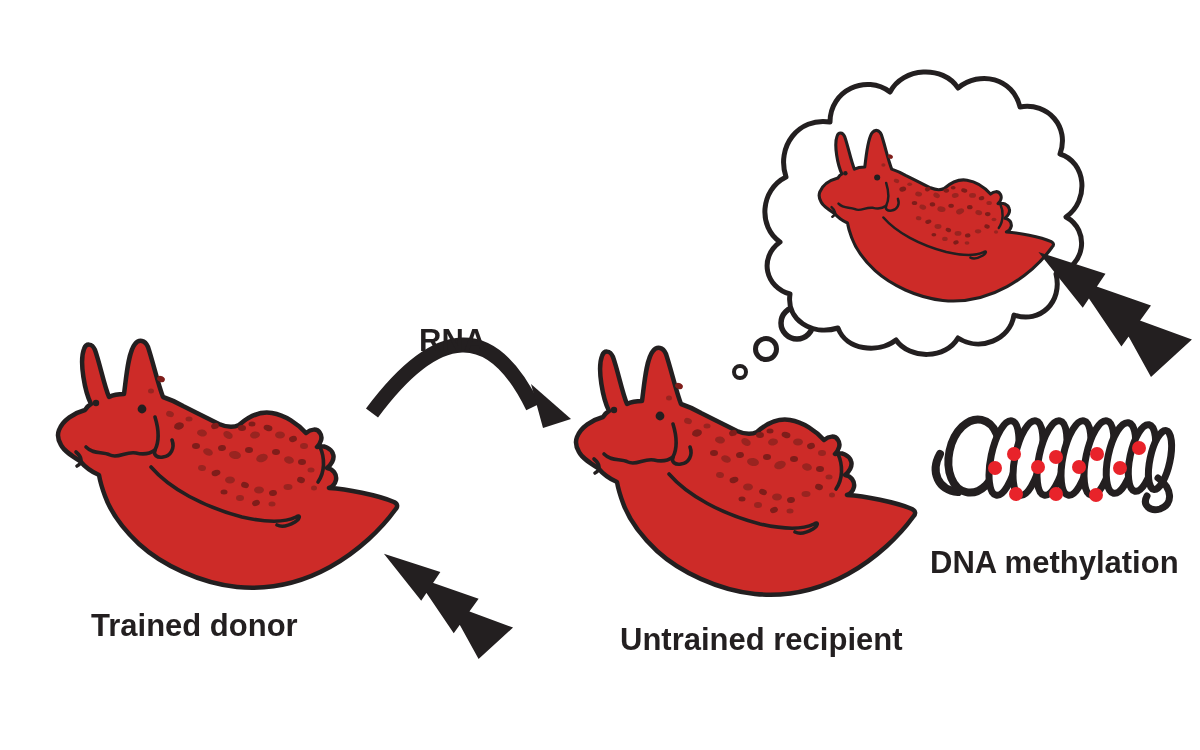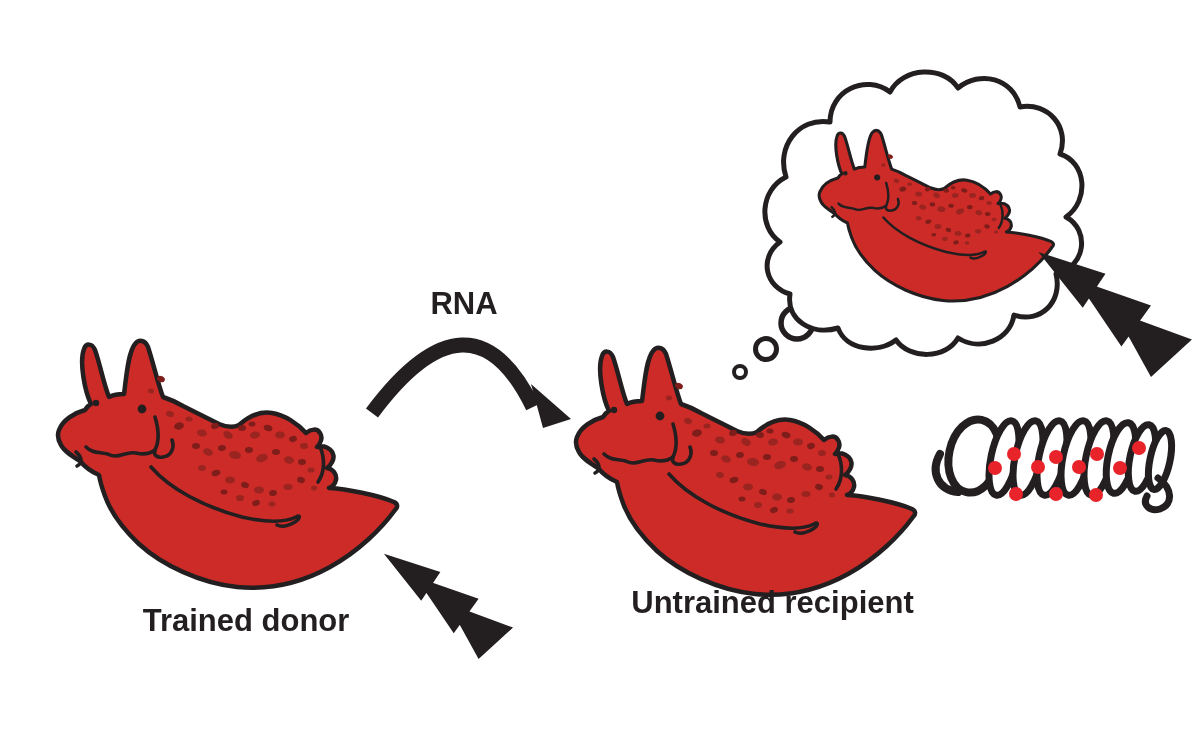--- a/index.html
+++ b/index.html
@@ -19,22 +19,22 @@
     position:relative;overflow:hidden;
   }
   .stage{position:relative;width:1200px;height:750px;}
   .abs{position:absolute;}
   .fig-label{
     position:absolute;
     font-weight:bold;
     font-size:31px;
     line-height:1.1;
     color:var(--ink);
-    text-align:center;
     white-space:nowrap;
+    margin-top:37px;
   }
   
   .slug-outline{fill:var(--slug-red);stroke:var(--ink);stroke-width:4.5;stroke-linejoin:round;}
   .slug-line{fill:none;stroke:var(--ink);stroke-width:3.6;stroke-linecap:round;}
   .spot{fill:var(--slug-spot);}
   .spot2{fill:var(--slug-spot-dark);}
   .eye{fill:var(--ink);}
   
   .bolt-fill{fill:var(--ink);}
   
@@ -147,21 +147,21 @@
 <div class="stage">
 
   <svg class="abs" style="left:52px;top:340px" width="360" height="250" viewBox="0 0 360 250" overflow="visible">
     <use href="#slug"></use>
   </svg>
 
   <svg class="abs" style="left:381px;top:551px" width="134" height="110" viewBox="0 0 140 115" overflow="visible">
     <use href="#bolt"></use>
   </svg>
 
-  <div class="fig-label" style="left:91px;top:604px;width:310px">Trained donor</div>
+  <div class="fig-label" style="left:91px;top:572px;width:310px">Trained donor</div>
 
   <svg class="abs" style="left:353px;top:328px" width="232" height="112" viewBox="0 0 232 112" overflow="visible">
     <path class="arrow-stroke" d="M 19,85 Q 118,-48 180,79"></path>
     <polygon class="arrow-head" points="218,91 178,56 190,100"></polygon>
   </svg>
 
   <div class="fig-label" style="left:419px;top:287px;width:90px">RNA</div>
 
   <svg class="abs" style="left:570px;top:347px" width="360" height="250" viewBox="0 0 360 250" overflow="visible">
     <use href="#slug"></use>
@@ -218,14 +218,15 @@
       <circle class="methyl" cx="128" cy="51" r="7"></circle>
       <circle class="methyl" cx="128" cy="88" r="7"></circle>
       <circle class="methyl" cx="151" cy="61" r="7"></circle>
       <circle class="methyl" cx="169" cy="48" r="7"></circle>
       <circle class="methyl" cx="168" cy="89" r="7"></circle>
       <circle class="methyl" cx="192" cy="62" r="7"></circle>
       <circle class="methyl" cx="211" cy="42" r="7"></circle>
     </g>
   </svg>
 
+  <div class="fig-label" style="left:930px;top:509px;width:270px">DNA methylation</div>
 
 </div>
 
 </body></html>

